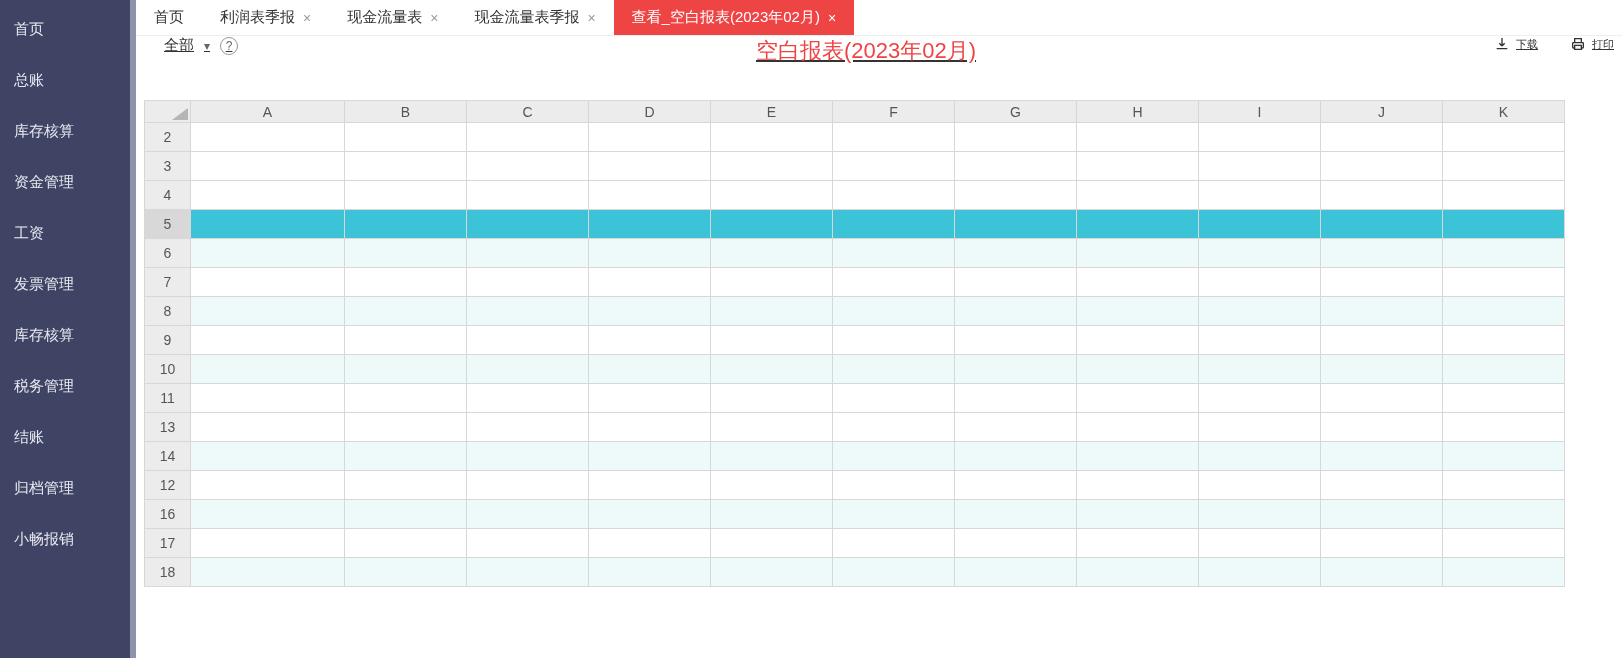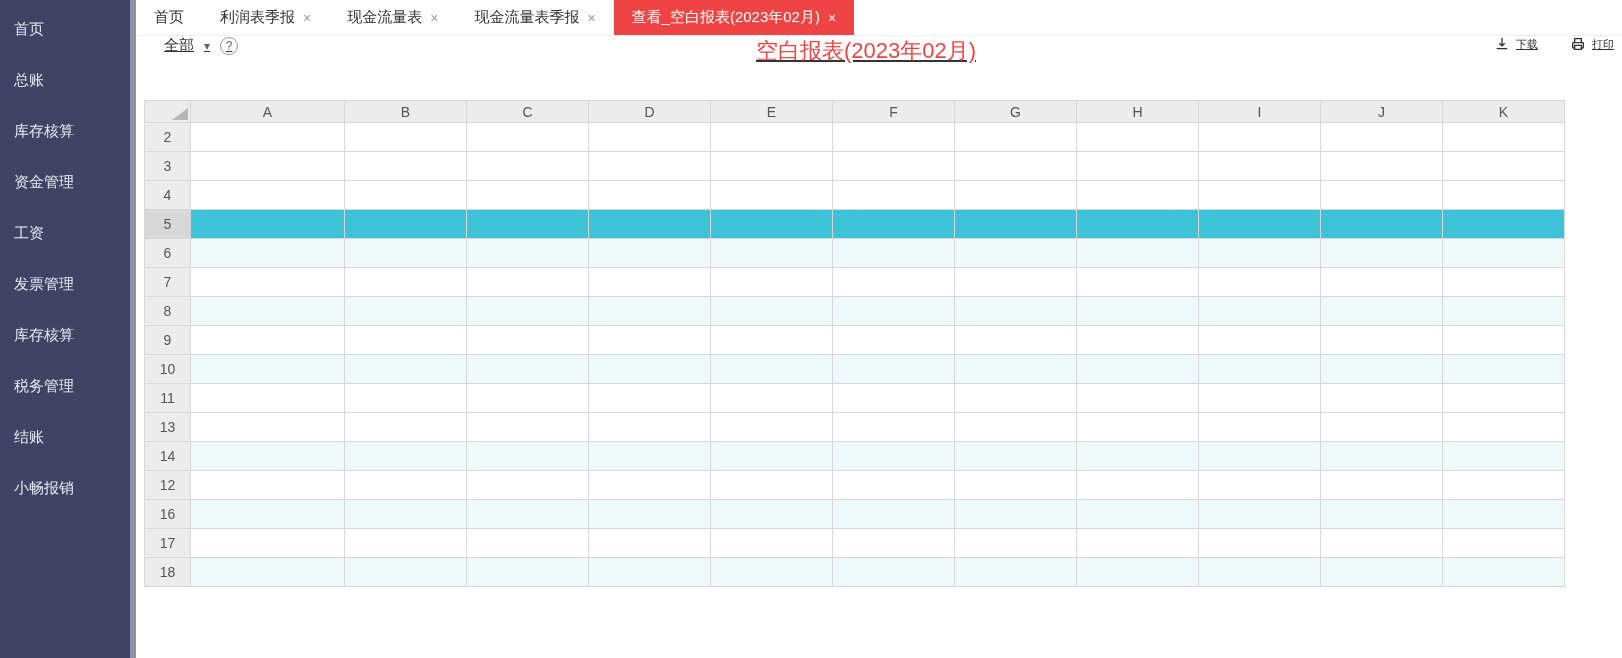--- a/index.html
+++ b/index.html
@@ -53,20 +53,21 @@
   <div id="sidebar-items">
       <div class="sidebar-item">首页</div>
       <div class="sidebar-item">总账</div>
       <div class="sidebar-item">库存核算</div>
       <div class="sidebar-item">资金管理</div>
       <div class="sidebar-item">工资</div>
       <div class="sidebar-item">发票管理</div>
       <div class="sidebar-item">库存核算</div>
       <div class="sidebar-item">税务管理</div>
       <div class="sidebar-item">结账</div>
+      <div class="sidebar-item">归档管理</div>
       <div class="sidebar-item">小畅报销</div>
     </div>
 </nav>
 <div class="sidebar-edge">
     <div class="strip"></div>
   </div>
 
 <div class="main">
 
   <div class="tabs" id="tabs">

